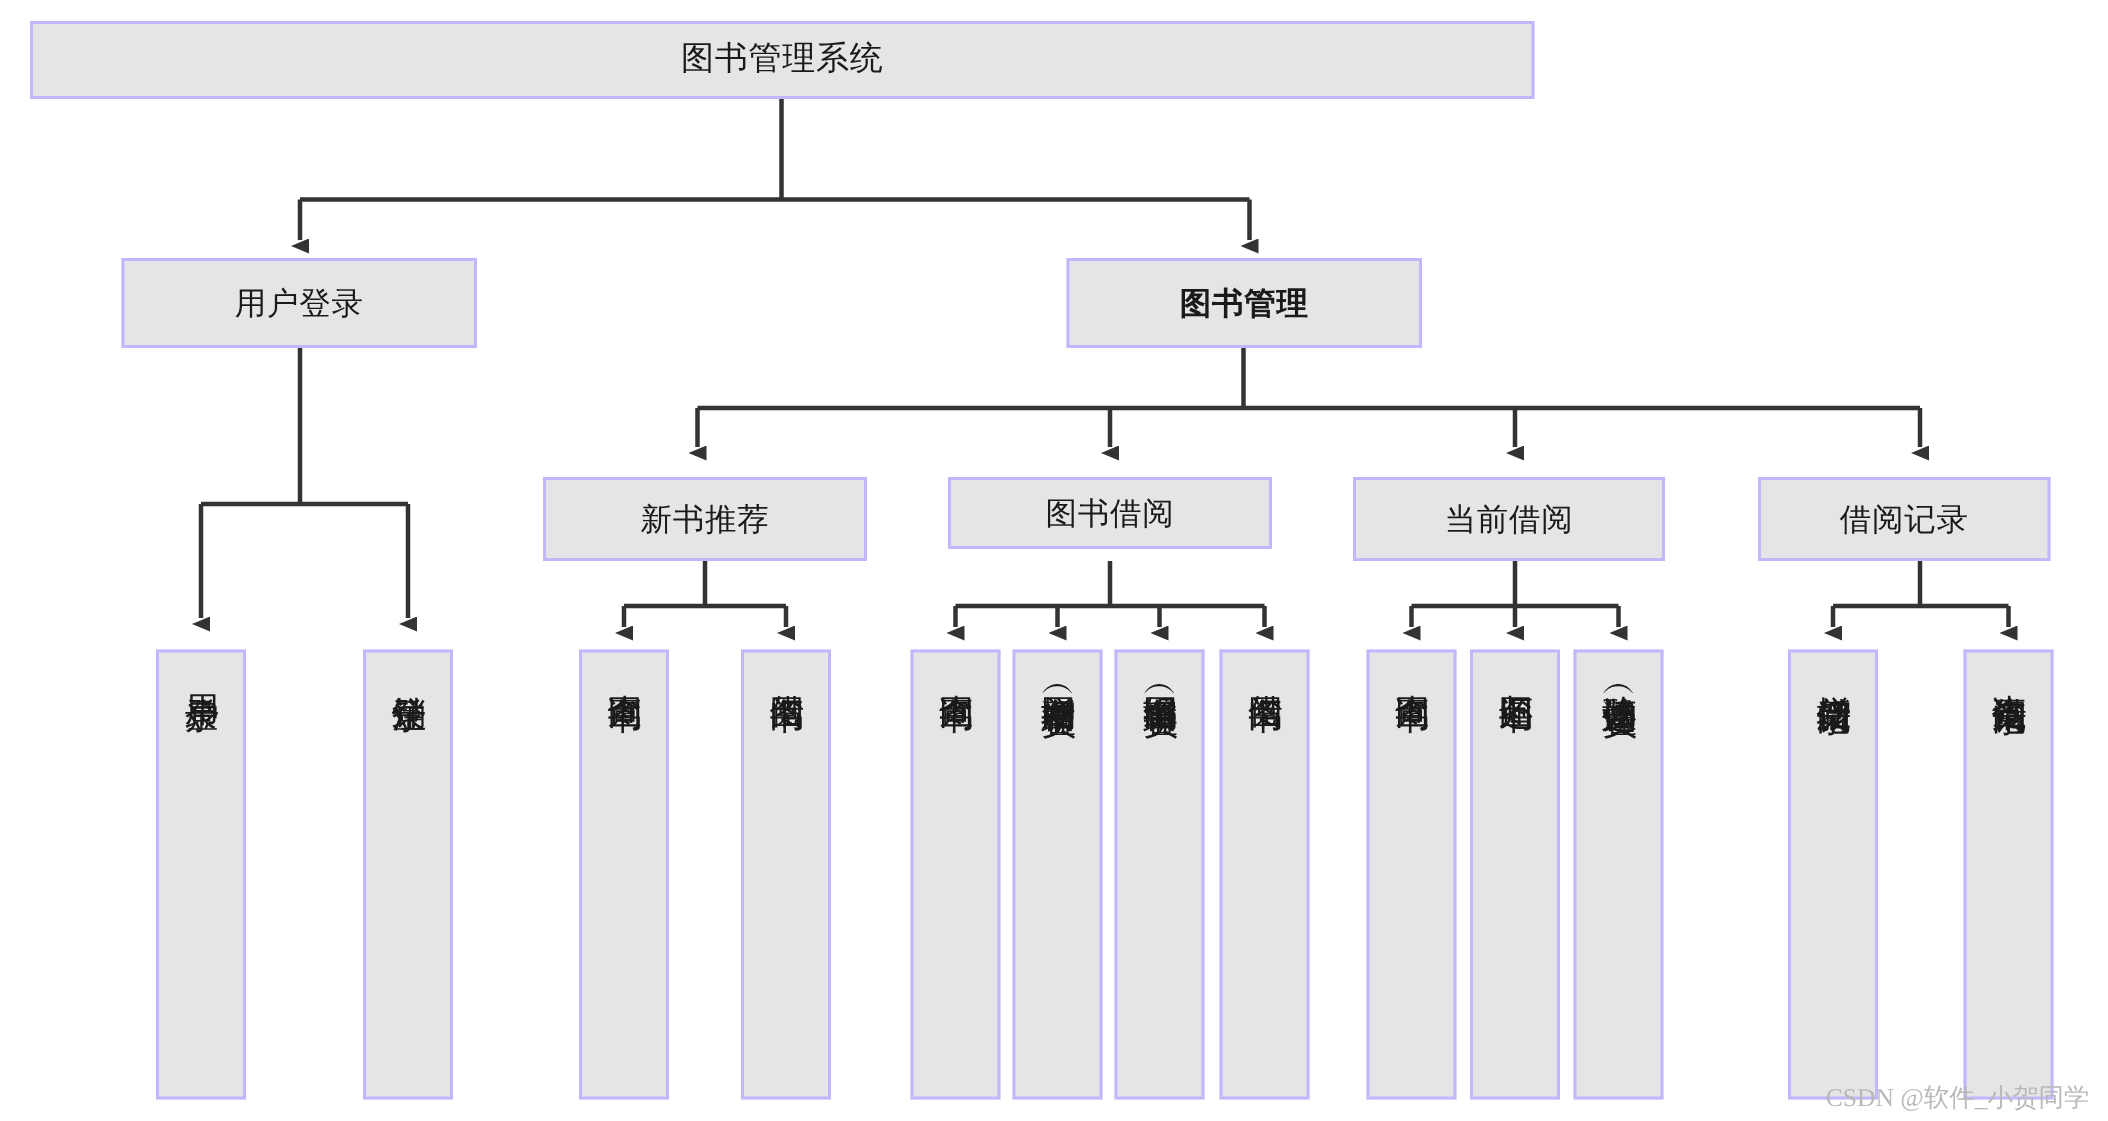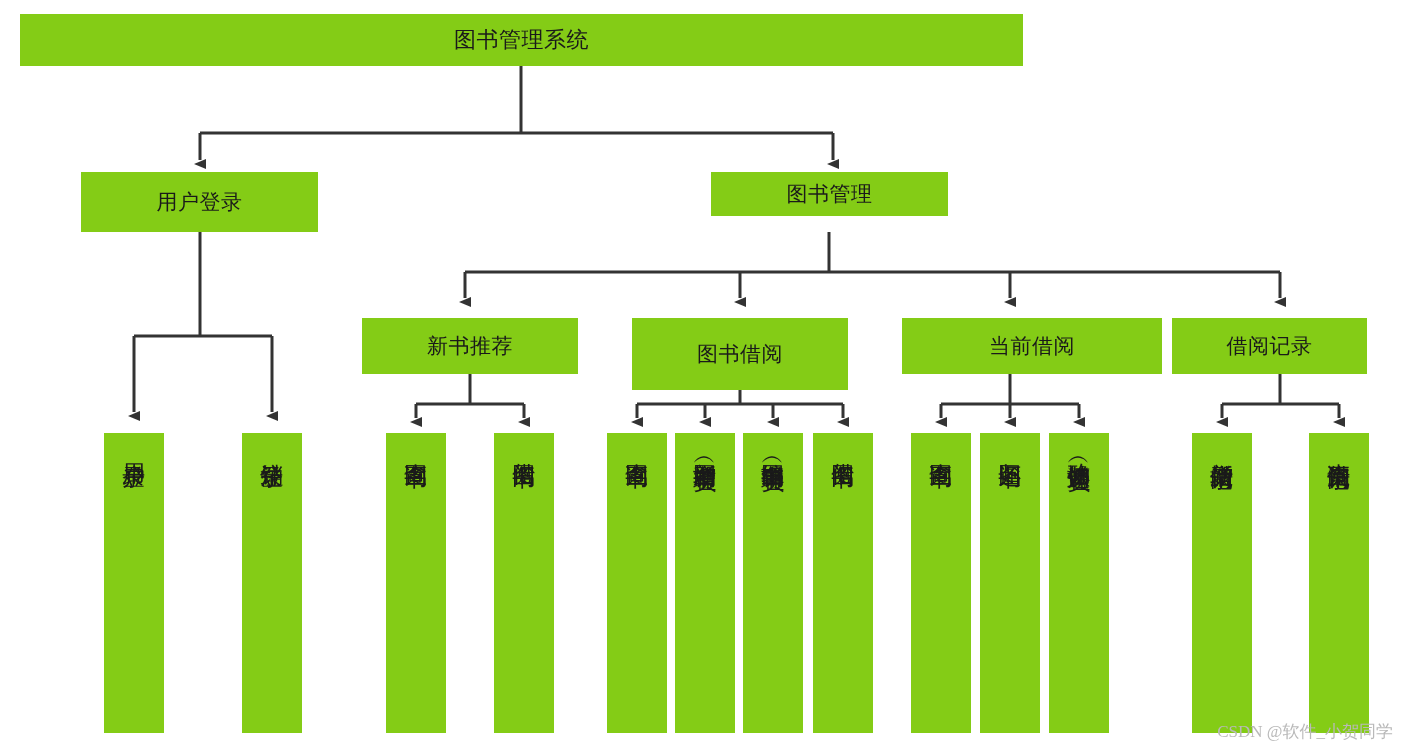--- a/index.html
+++ b/index.html
@@ -20,22 +20,22 @@
   #diagram-svg {
     position: absolute;
     left: 0;
     top: 0;
     width: 1405px;
     height: 747px;
   }
   .node {
     position: absolute;
     box-sizing: border-box;
-    background: #84cc16;
-    border: 2px solid #84cc16;
+    background: #e5e5e5;
+    border: 2px solid #c4b5fd;
     display: flex;
     align-items: center;
     justify-content: center;
     color: #1a1a1a;
     z-index: 2;
   }
   .node-label {
     display: block;
     text-align: center;
     line-height: 1.18;
@@ -127,31 +127,31 @@
     </g>
   </svg>
 
   <div class="node root horiz" style="left:20px; top:14px; width:1003px; height:52px;">
     <span class="node-label">图书管理系统</span>
   </div>
 
   <div class="node horiz" style="left:81px; top:172px; width:237px; height:60px;">
     <span class="node-label">用户登录</span>
   </div>
-  <div class="node horiz" style="left:711px; top:172px; width:237px; height:44px;">
+  <div class="node horiz" style="left:711px; top:172px; width:237px; height:60px;font-weight:bold;">
     <span class="node-label">图书管理</span>
   </div>
 
   <div class="node horiz" style="left:362px; top:318px; width:216px; height:56px;">
     <span class="node-label">新书推荐</span>
   </div>
-  <div class="node horiz" style="left:632px; top:318px; width:216px; height:72px;">
+  <div class="node horiz" style="left:632px; top:318px; width:216px; height:48px;">
     <span class="node-label">图书借阅</span>
   </div>
-  <div class="node horiz" style="left:902px; top:318px; width:260px; height:56px;">
+  <div class="node horiz" style="left:902px; top:318px; width:208px; height:56px;">
     <span class="node-label">当前借阅</span>
   </div>
   <div class="node horiz" style="left:1172px; top:318px; width:195px; height:56px;">
     <span class="node-label">借阅记录</span>
   </div>
 
   <div class="node vert" style="left:104px; top:433px; width:60px; height:300px;">
     <span class="node-label">用户登录</span>
   </div>
   <div class="node vert" style="left:242px; top:433px; width:60px; height:300px;">

